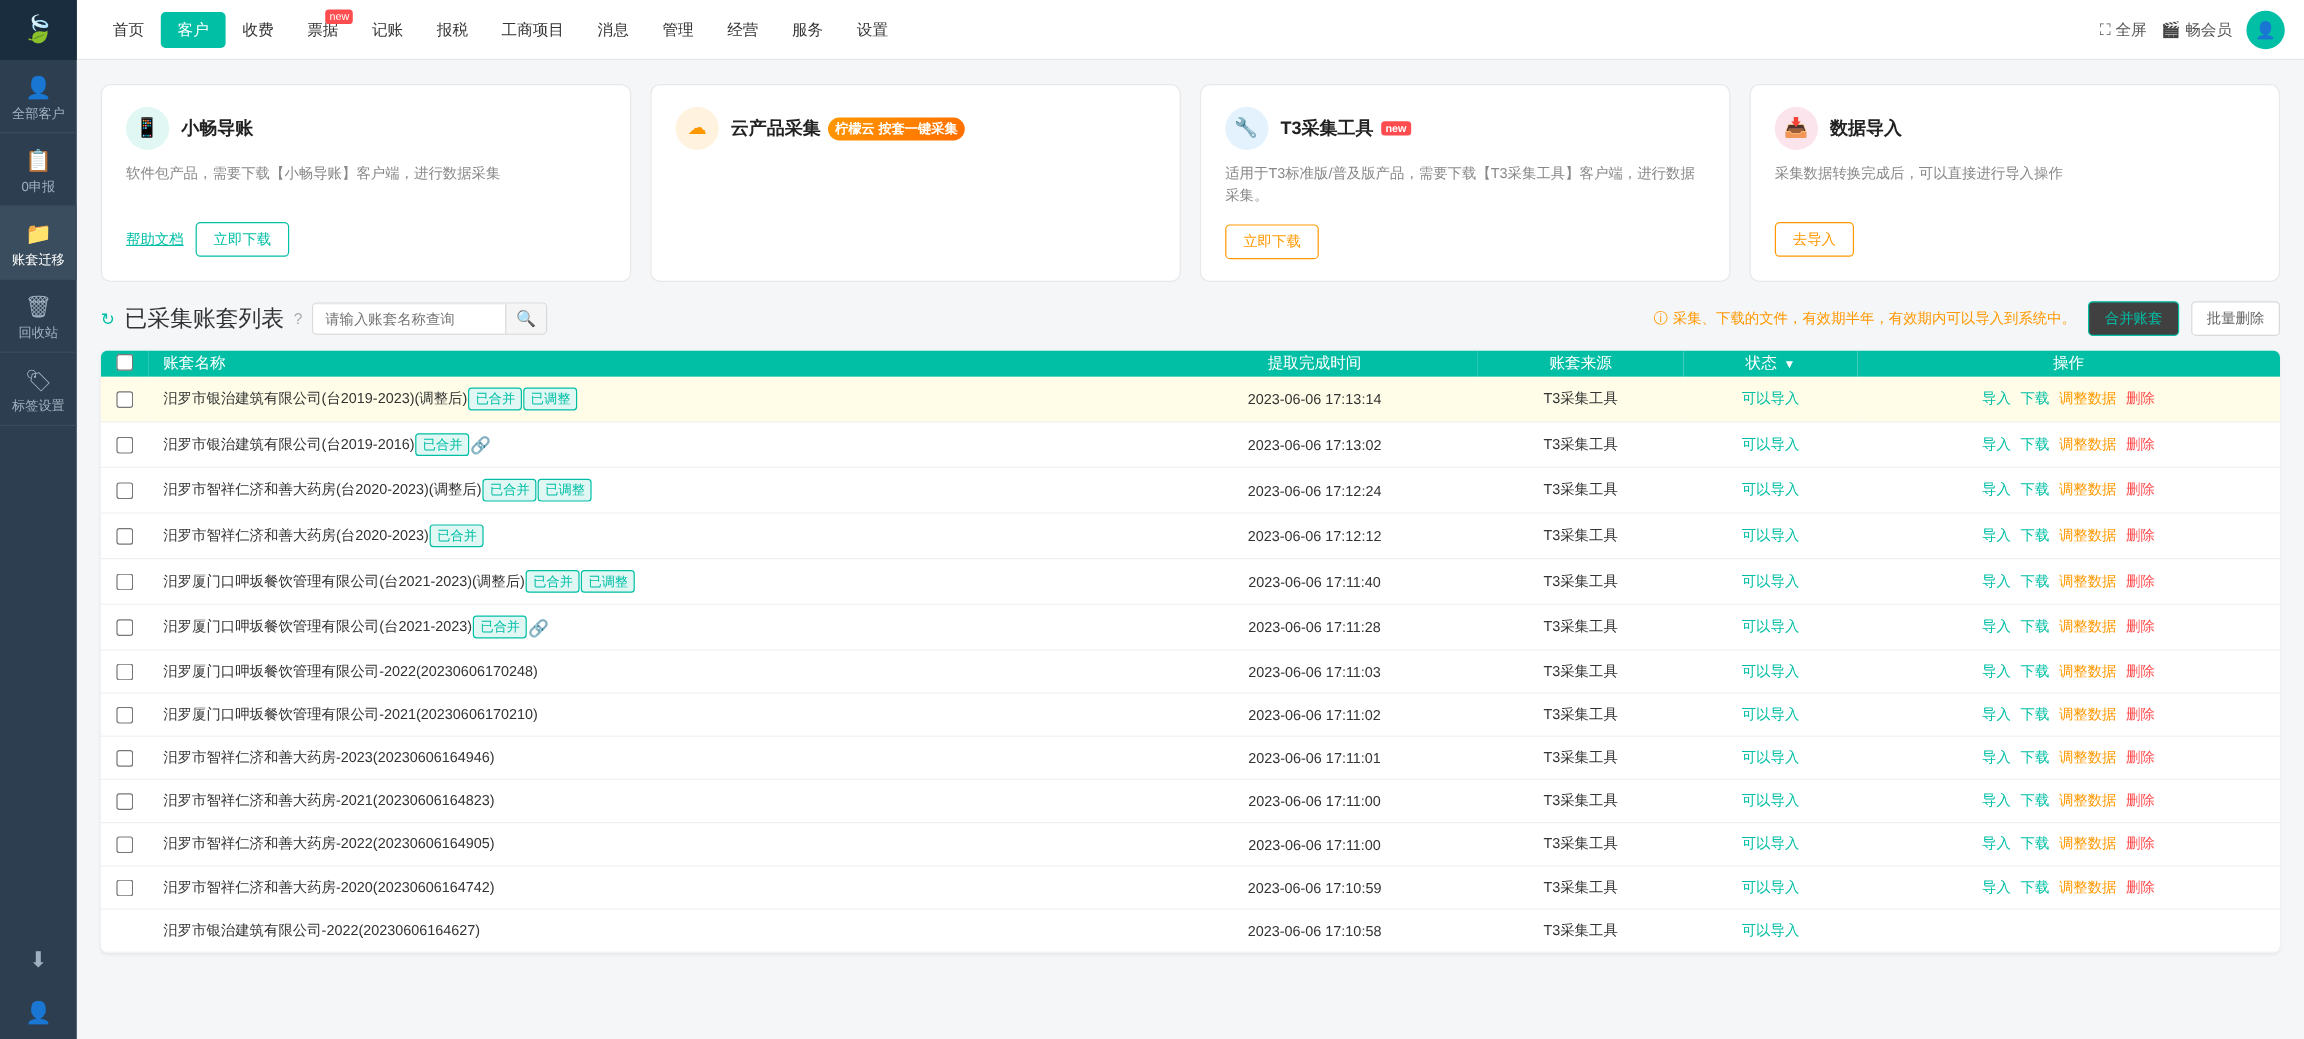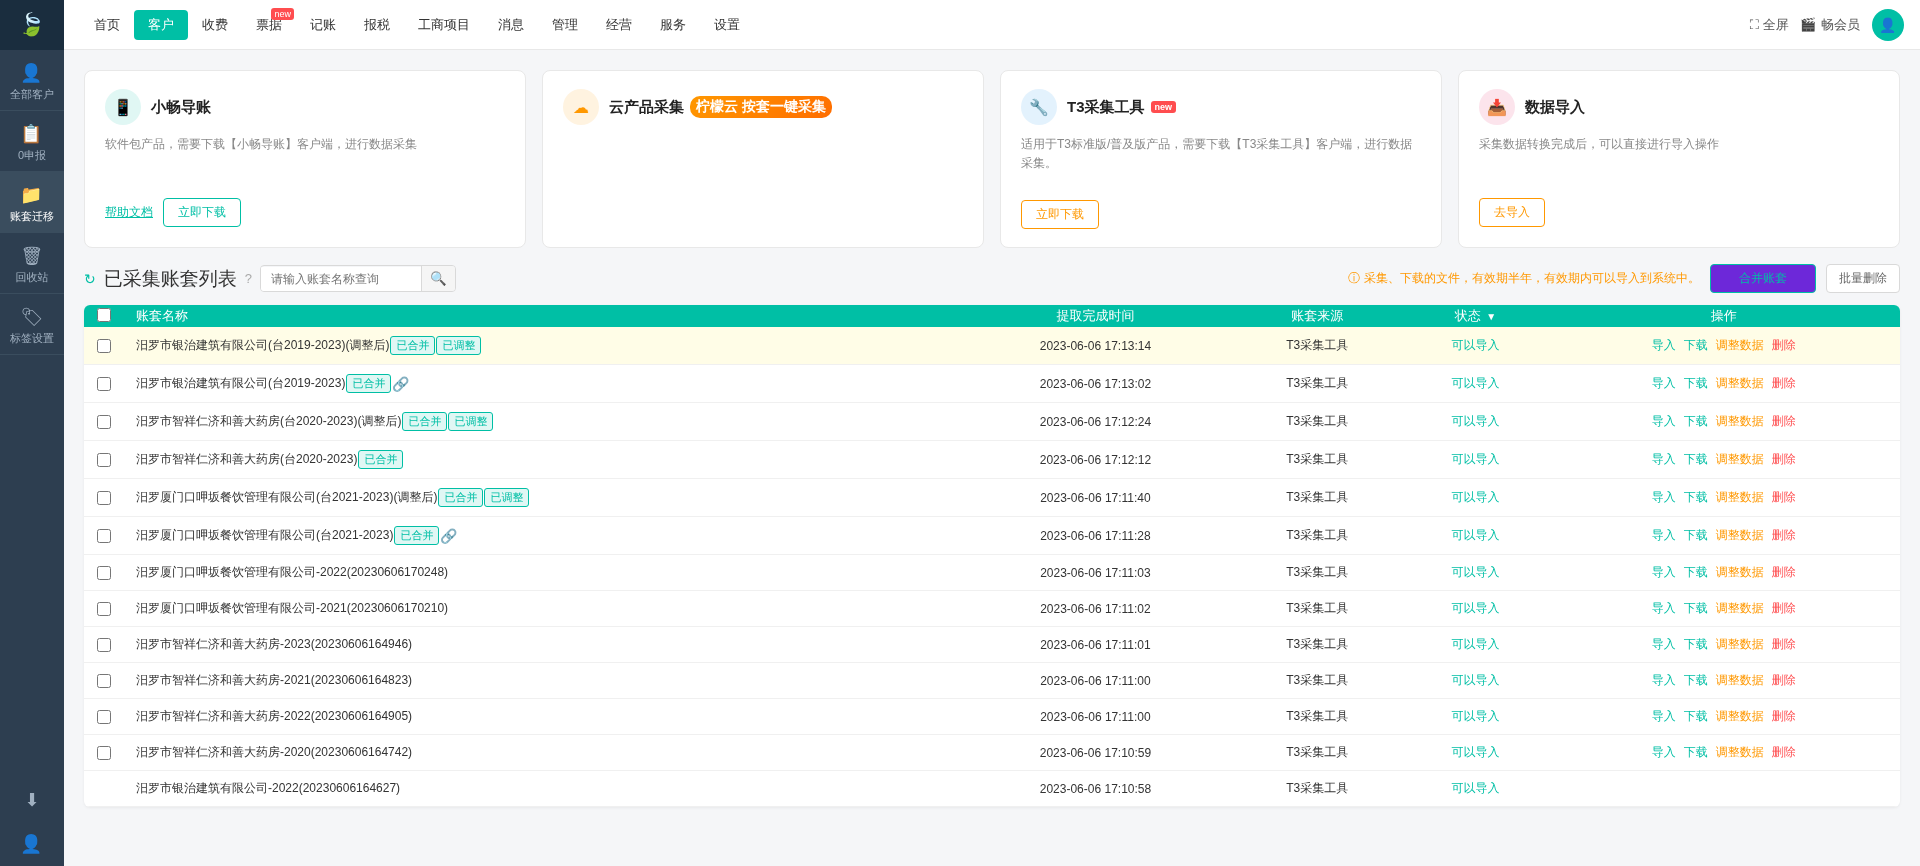--- a/index.html
+++ b/index.html
@@ -197,29 +197,29 @@
     .new-badge {
       background: #ff4d4f;
       color: #fff;
       font-size: 9px;
       padding: 1px 4px;
       border-radius: 3px;
     }
     .promo-badge {
       background: linear-gradient(135deg, #ff9800, #ff6d00);
       color: #fff;
-      font-size: 14px;
+      font-size: 11px;
       padding: 2px 6px;
       border-radius: 10px;
     }
     .card-desc {
       color: #888;
       font-size: 12px;
       line-height: 1.6;
-      margin-bottom: 27px;
+      margin-bottom: 14px;
       min-height: 36px;
     }
     .card-actions {
       display: flex;
       gap: 10px;
       align-items: center;
     }
     .btn-outline {
       border: 1px solid #ff9800;
       color: #ff9800;
@@ -303,24 +303,24 @@
       gap: 10px;
     }
     .toolbar-tip {
       font-size: 12px;
       color: #ff9800;
       display: flex;
       align-items: center;
       gap: 4px;
     }
     .btn-teal {
-      background: #6d28d9;
+      background: #404040;
       border: 1px solid #00bfa5;
       color: #00bfa5;
-      padding: 5px 28px;
+      padding: 5px 13px;
       border-radius: 4px;
       cursor: pointer;
       font-size: 12px;
       text-align: center;
     }
     .btn-gray {
       background: #fff;
       border: 1px solid #d9d9d9;
       color: #666;
       padding: 5px 12px;
@@ -579,21 +579,21 @@
               <td><span class="action-link">导入</span><span class="action-link">下载</span><span class="action-link orange">调整数据</span><span class="action-link red">删除</span></td>
             </tr>
             <tr>
               <td>
                 <div class="checkbox-cell">
                   <input type="checkbox" style="">
                 </div>
               </td>
               <td>
                 <div class="cell-name">
-                  <span>汨罗市银治建筑有限公司(台2019-2023)</span>
+                  <span>汨罗市银治建筑有限公司(台2019-2016)</span>
                   <span class="tag tag-green">已合并</span>
                   <span class="icon-small">🔗</span>
                 </div>
               </td>
               <td>2023-06-06 17:13:02</td>
               <td>T3采集工具</td>
               <td style="color: rgb(0, 191, 165);">可以导入</td>
               <td><span class="action-link">导入</span><span class="action-link">下载</span><span class="action-link orange">调整数据</span><span class="action-link red">删除</span></td>
             </tr>
             <tr>

